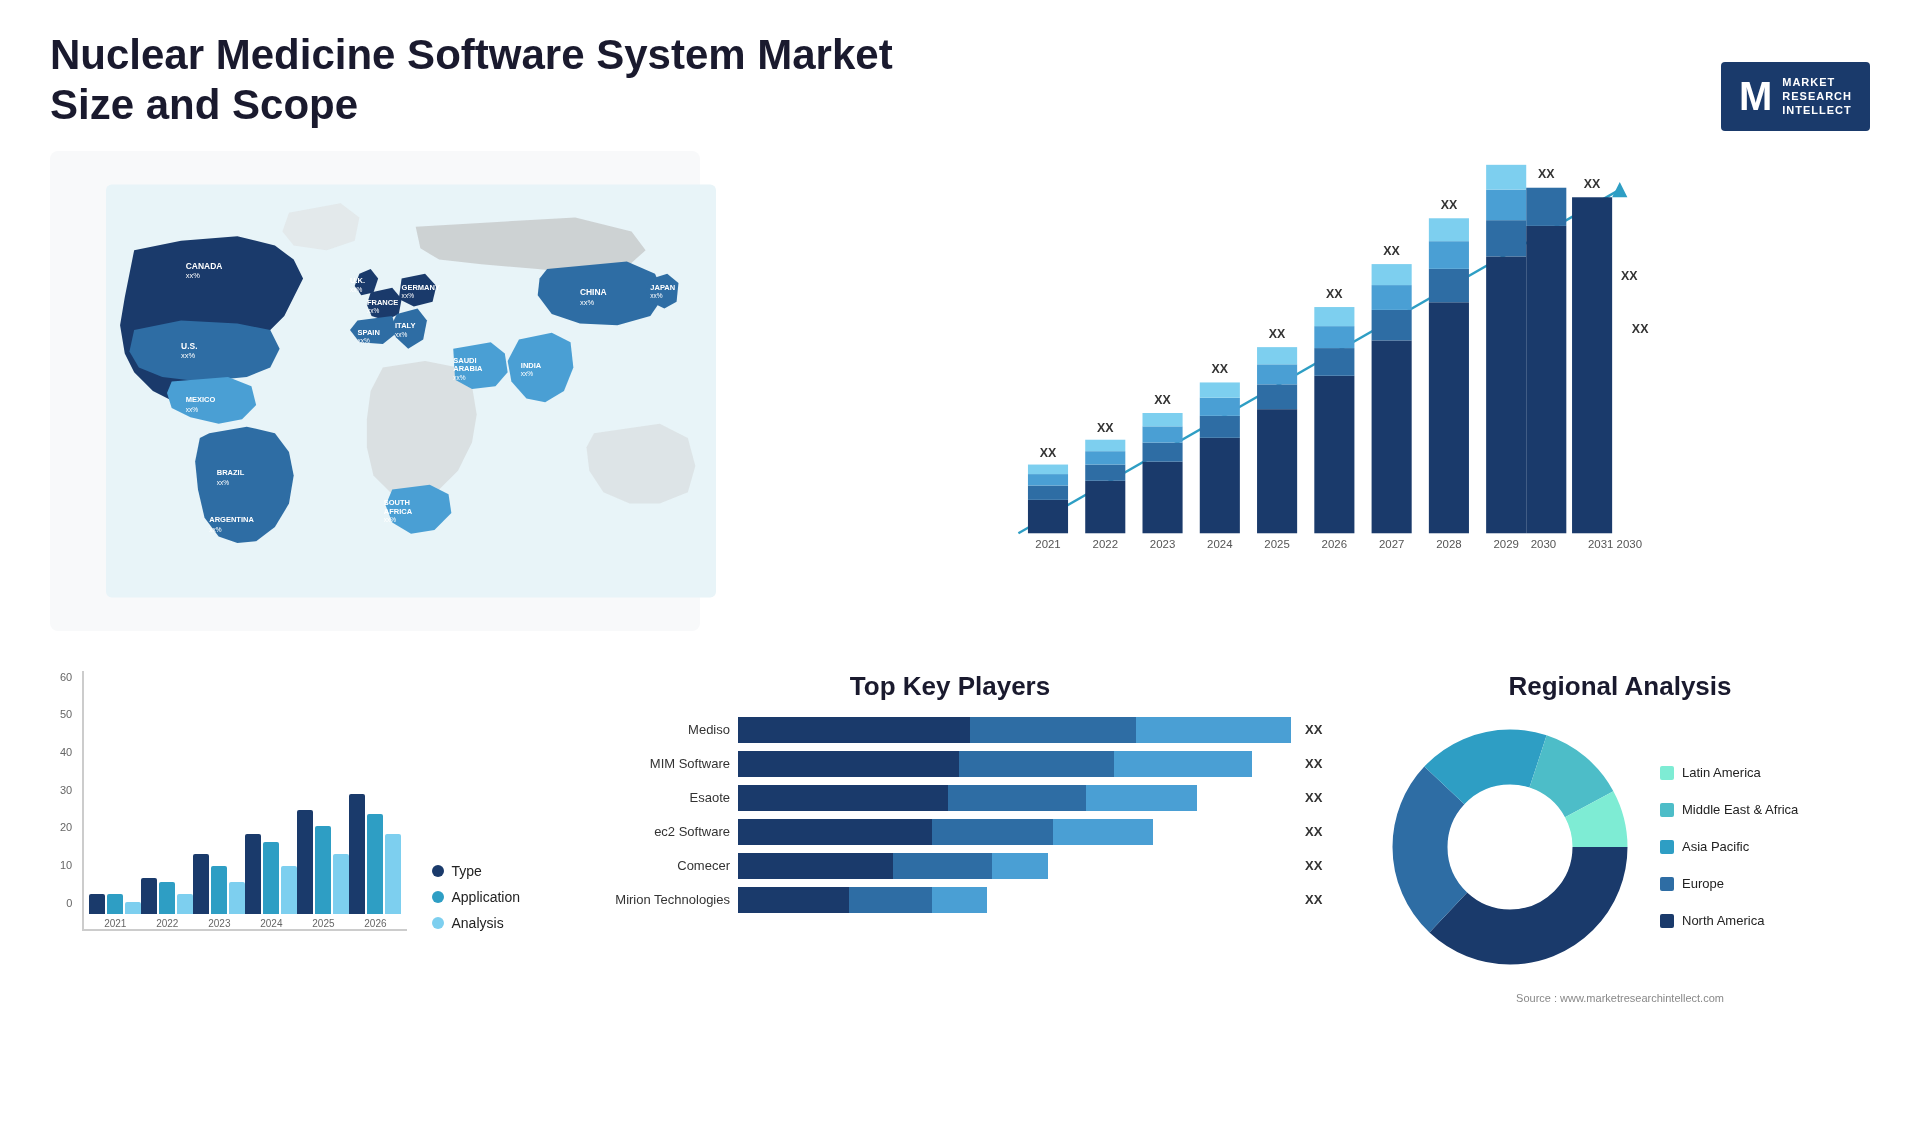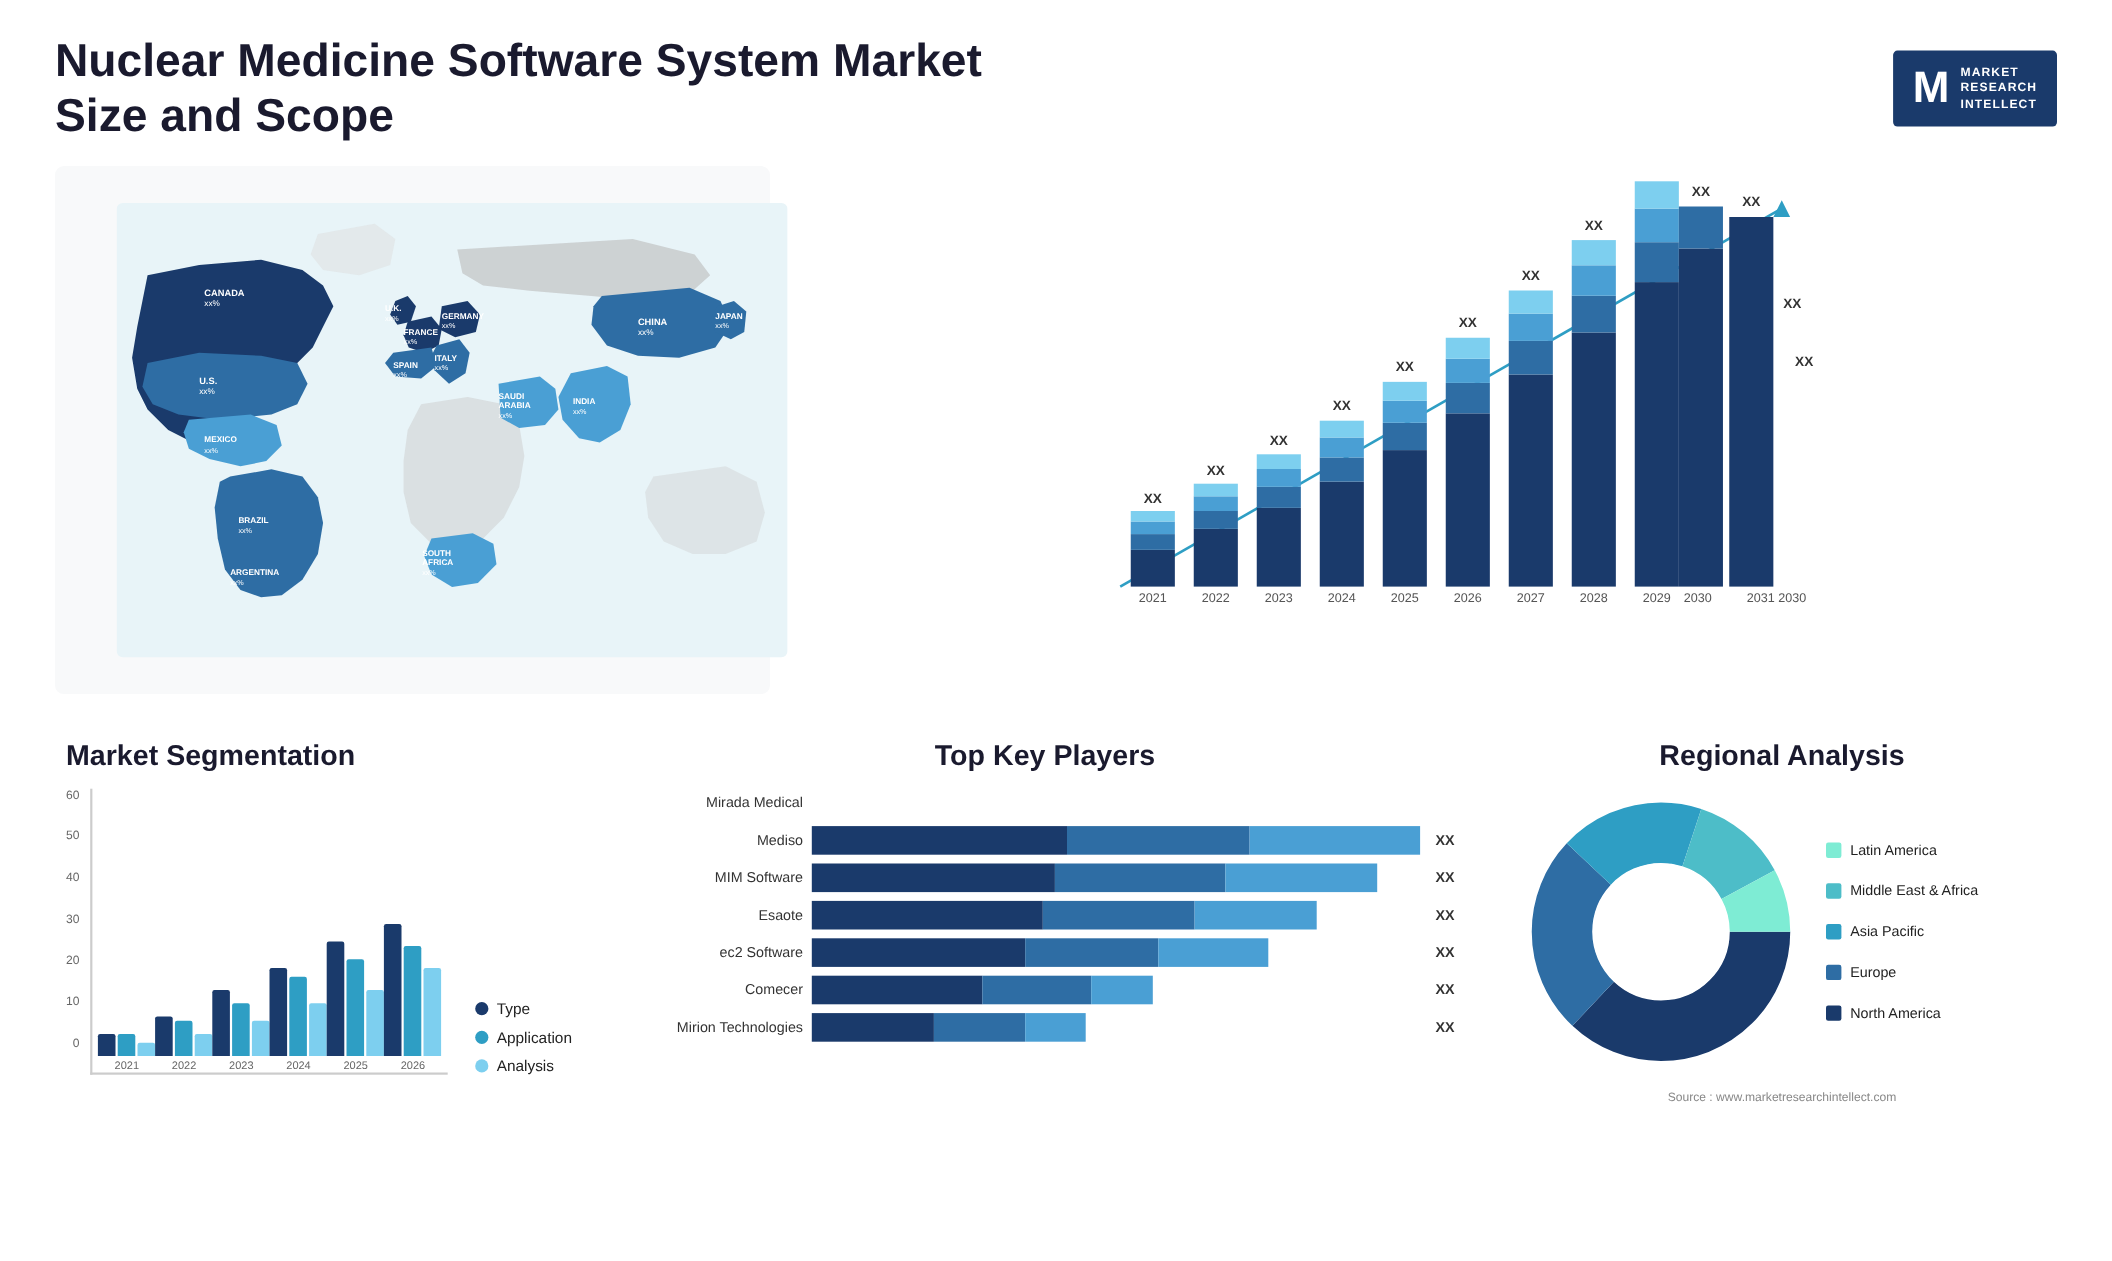--- a/index.html
+++ b/index.html
@@ -7,21 +7,21 @@
       font-family: Arial, sans-serif;
       background: #fff;
       width: 1920px;
       min-height: 1146px;
       padding: 30px 50px;
       color: #222;
     }
     .header {
       display: flex;
       justify-content: space-between;
-      align-items: center;
+      align-items: flex-end;
       margin-bottom: 20px;
     }
     .page-title {
       font-size: 42px;
       font-weight: 700;
       color: #1a1a2e;
       max-width: 900px;
       line-height: 1.2;
     }
     .logo-area {
@@ -397,21 +397,20 @@
 
         <rect x="660" y="38" width="42" height="352" fill="#1a3a6b"></rect>
         <text x="681" y="28" text-anchor="middle" font-size="13" font-weight="bold" fill="#333">XX</text>
       </svg>
     </div>
   </div>
 
   <div class="bottom-sections">
 
     <div class="segmentation-section">
-      <h2 class="section-title">Market Segmentation</h2>
       <div style="display:flex; align-items:flex-end; gap:10px;">
         <div style="display:flex;flex-direction:column;justify-content:space-between;height:260px;font-size:11px;color:#666;text-align:right;padding-bottom:22px;">
           <span>60</span>
           <span>50</span>
           <span>40</span>
           <span>30</span>
           <span>20</span>
           <span>10</span>
           <span>0</span>
         </div>
@@ -482,25 +481,20 @@
             <div class="legend-dot" style="background:#7dcfef;"></div>
             <span>Analysis</span>
           </div>
         </div>
       </div>
     </div>
 
     <div class="players-section">
       <h2 class="players-title">Top Key Players</h2>
 
-      <div class="player-row">
-        <div class="player-name">Mirada Medical</div>
-        <div class="player-bar-container"></div>
-        <div class="player-xx"></div>
-      </div>
 
       <div class="player-row">
         <div class="player-name">Mediso</div>
         <div class="player-bar-container">
           <div class="player-bar-seg" style="width:42%;background:#1a3a6b;"></div>
           <div class="player-bar-seg" style="width:30%;background:#2e6da4;"></div>
           <div class="player-bar-seg" style="width:28%;background:#4a9fd4;"></div>
         </div>
         <div class="player-xx">XX</div>
       </div>

